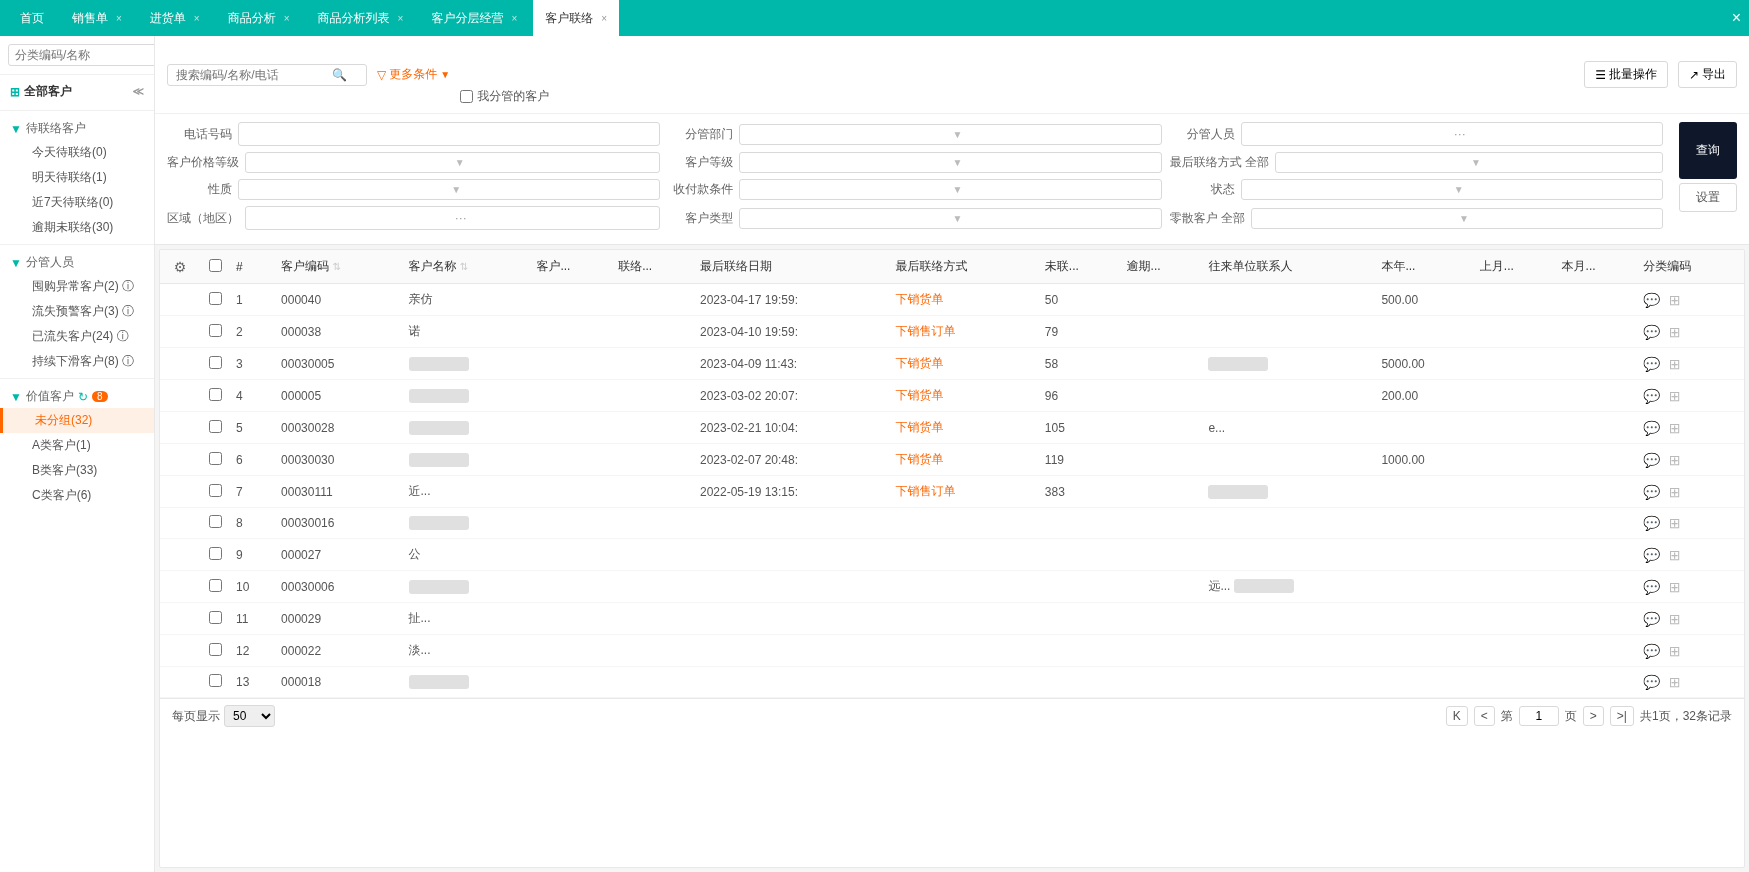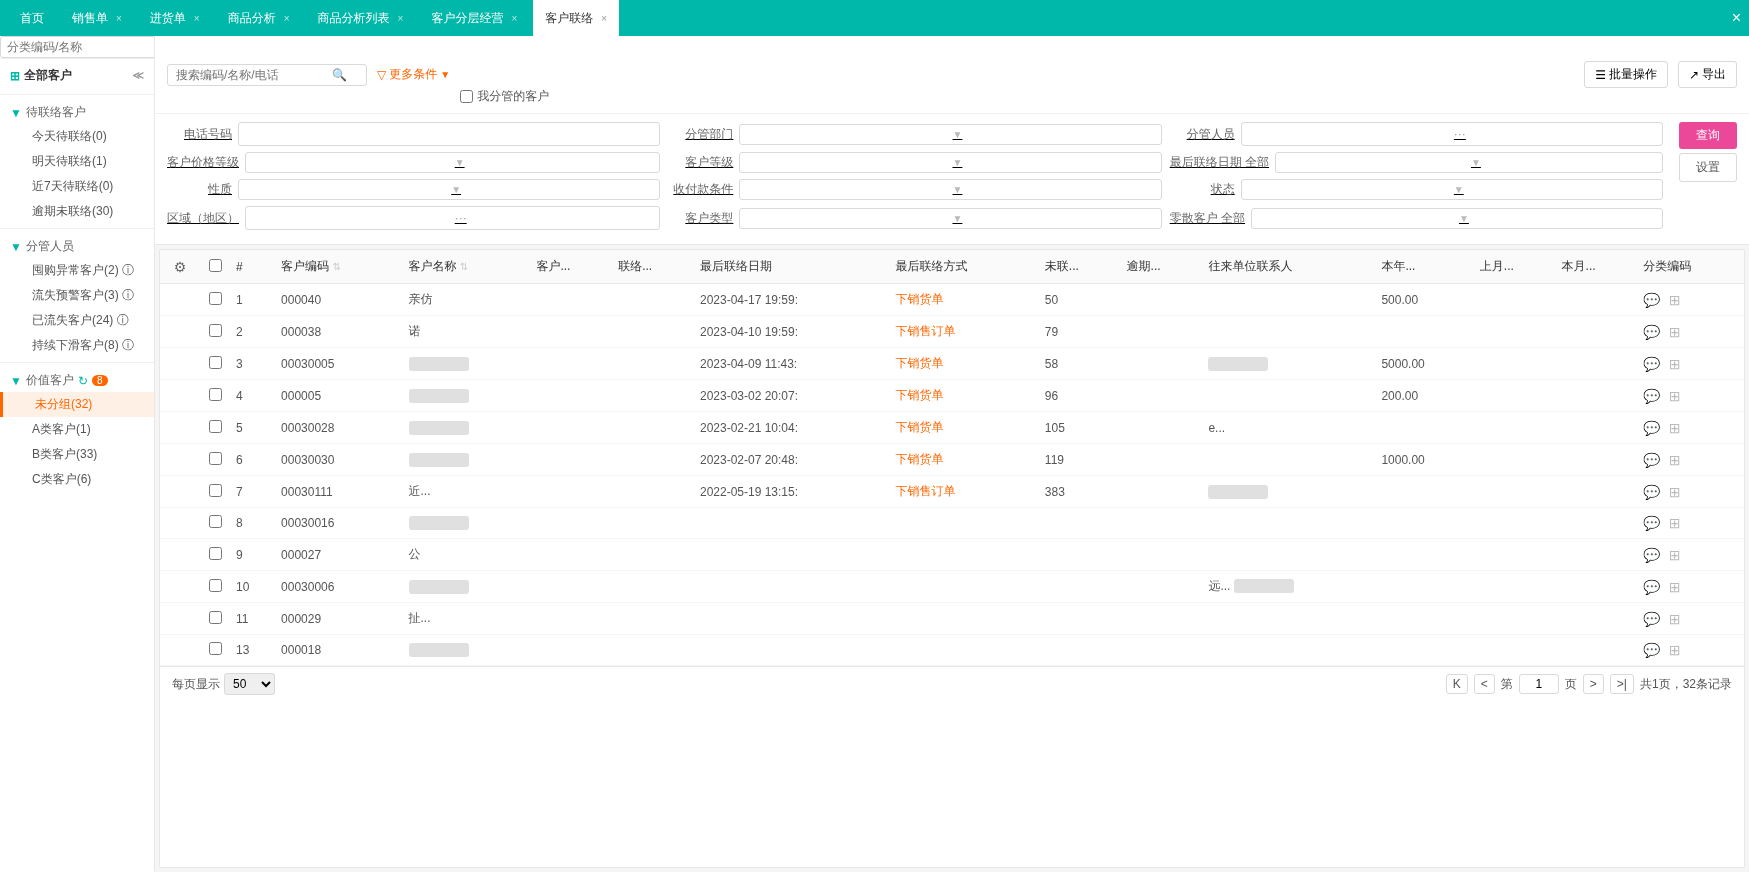--- a/index.html
+++ b/index.html
@@ -50,20 +50,21 @@
       width: 155px;
       background: white;
       border-right: 1px solid #e8e8e8;
       display: flex;
       flex-direction: column;
       overflow-y: auto;
     }
     .sidebar-search {
       display: flex;
       align-items: center;
+      padding: 8px;
       border-bottom: 1px solid #f0f0f0;
     }
     .sidebar-search input {
       flex: 1;
       border: 1px solid #d9d9d9;
       border-radius: 3px;
       padding: 3px 6px;
       font-size: 12px;
       outline: none;
     }
@@ -144,21 +145,20 @@
       background: white;
       border-bottom: 1px solid #e8e8e8;
       padding: 8px 12px;
     }
     .filter-row {
       display: grid;
       grid-template-columns: repeat(3, 1fr);
       gap: 8px;
       margin-bottom: 6px;
       align-items: center;
-      text-decoration: underline;
     }
     .filter-field {
       display: flex;
       align-items: center;
       gap: 6px;
     }
     .filter-field label { color: #666; white-space: nowrap; min-width: 65px; text-align: right; font-size: 12px; }
     .filter-field input, .filter-field select {
       flex: 1;
       border: 1px solid #d9d9d9;
@@ -233,21 +233,21 @@
       bottom: 0;
     }
     .footer-page-size { display: flex; align-items: center; gap: 4px; }
     .footer-page-size select { border: 1px solid #d9d9d9; border-radius: 3px; padding: 2px 4px; font-size: 12px; }
     .footer-spacer { flex: 1; }
     .footer-pagination { display: flex; align-items: center; gap: 6px; }
     .page-btn { border: 1px solid #d9d9d9; border-radius: 3px; padding: 2px 6px; cursor: pointer; background: white; color: #555; }
     .page-input { border: 1px solid #d9d9d9; border-radius: 3px; padding: 2px 6px; width: 40px; text-align: center; font-size: 12px; }
 
     
-    .btn-query { background: #ec4899; color: white; border: none; border-radius: 3px; padding: 5px 16px; cursor: pointer; font-size: 12px; }
+    .btn-query { background: #0f172a; color: white; border: none; border-radius: 3px; padding: 20px 16px; cursor: pointer; font-size: 12px; }
     .btn-reset { background: white; color: #555; border: 1px solid #d9d9d9; border-radius: 3px; padding: 5px 16px; cursor: pointer; font-size: 12px; }
 
     .filter-actions { display: flex; flex-direction: column; gap: 4px; justify-content: center; padding-left: 8px; }
 
     
     ::-webkit-scrollbar { width: 6px; height: 6px; }
     ::-webkit-scrollbar-thumb { background: #ccc; border-radius: 3px; }
     ::-webkit-scrollbar-track { background: #f5f5f5; }
   </style>
 </head>
@@ -394,21 +394,21 @@
               </div>
             </div>
             <div class="filter-field">
               <label>客户等级</label>
               <div class="filter-select-wrap">
                 <span></span>
                 <span class="arrow">▼</span>
               </div>
             </div>
             <div class="filter-field">
-              <label>最后联络日期 全部</label>
+              <label>最后联络方式 全部</label>
               <div class="filter-select-wrap">
                 <span></span>
                 <span class="arrow">▼</span>
               </div>
             </div>
           </div>
           <div class="filter-row">
             <div class="filter-field">
               <label>性质</label>
               <div class="filter-select-wrap">
@@ -734,20 +734,43 @@
     <td>
       <div class="td-action">
         <span class="action-icon">💬</span>
         <span class="action-icon">⊞</span>
       </div>
     </td>
   </tr>
             <tr>
     <td></td>
     <td class="td-check"><input type="checkbox" style=""></td>
+    <td>12</td>
+    <td>000022</td>
+    <td><span>淡...</span></td>
+    <td></td>
+    <td></td>
+    <td></td>
+    <td></td>
+    <td></td>
+    <td></td>
+    <td></td>
+    <td></td>
+    <td></td>
+    <td></td>
+    <td>
+      <div class="td-action">
+        <span class="action-icon">💬</span>
+        <span class="action-icon">⊞</span>
+      </div>
+    </td>
+  </tr>
+            <tr>
+    <td></td>
+    <td class="td-check"><input type="checkbox" style=""></td>
     <td>13</td>
     <td>000018</td>
     <td><span class="blurred">&nbsp;&nbsp;&nbsp;&nbsp;&nbsp;&nbsp;&nbsp;&nbsp;</span></td>
     <td></td>
     <td></td>
     <td></td>
     <td></td>
     <td></td>
     <td></td>
     <td></td>

